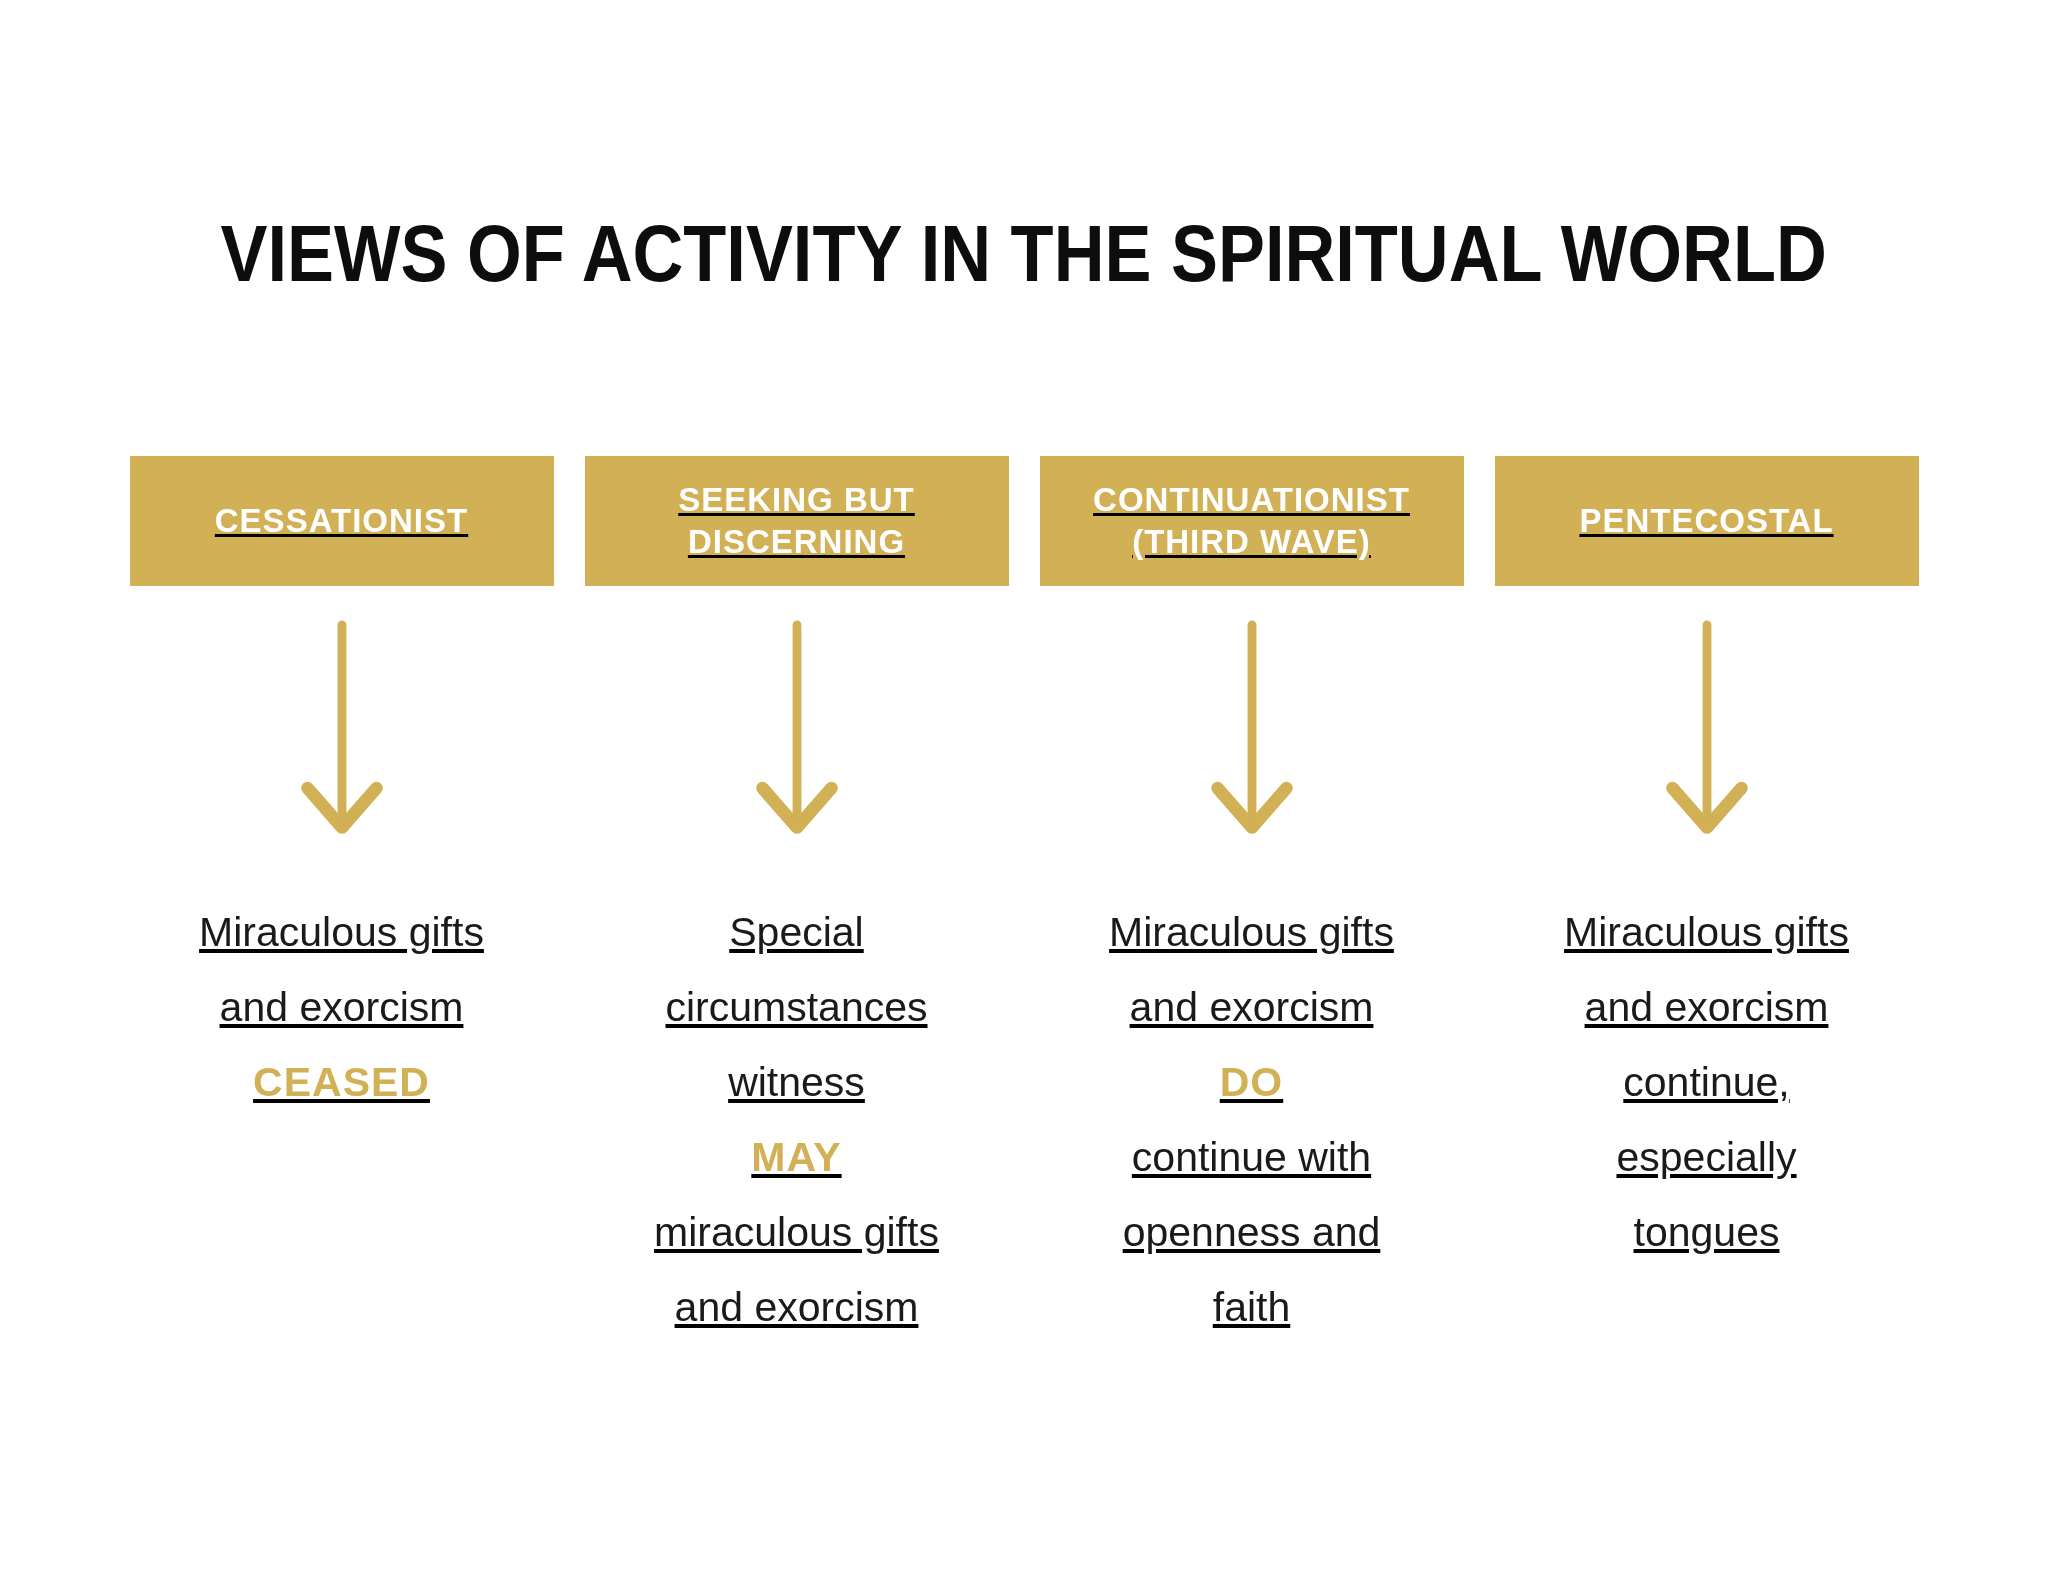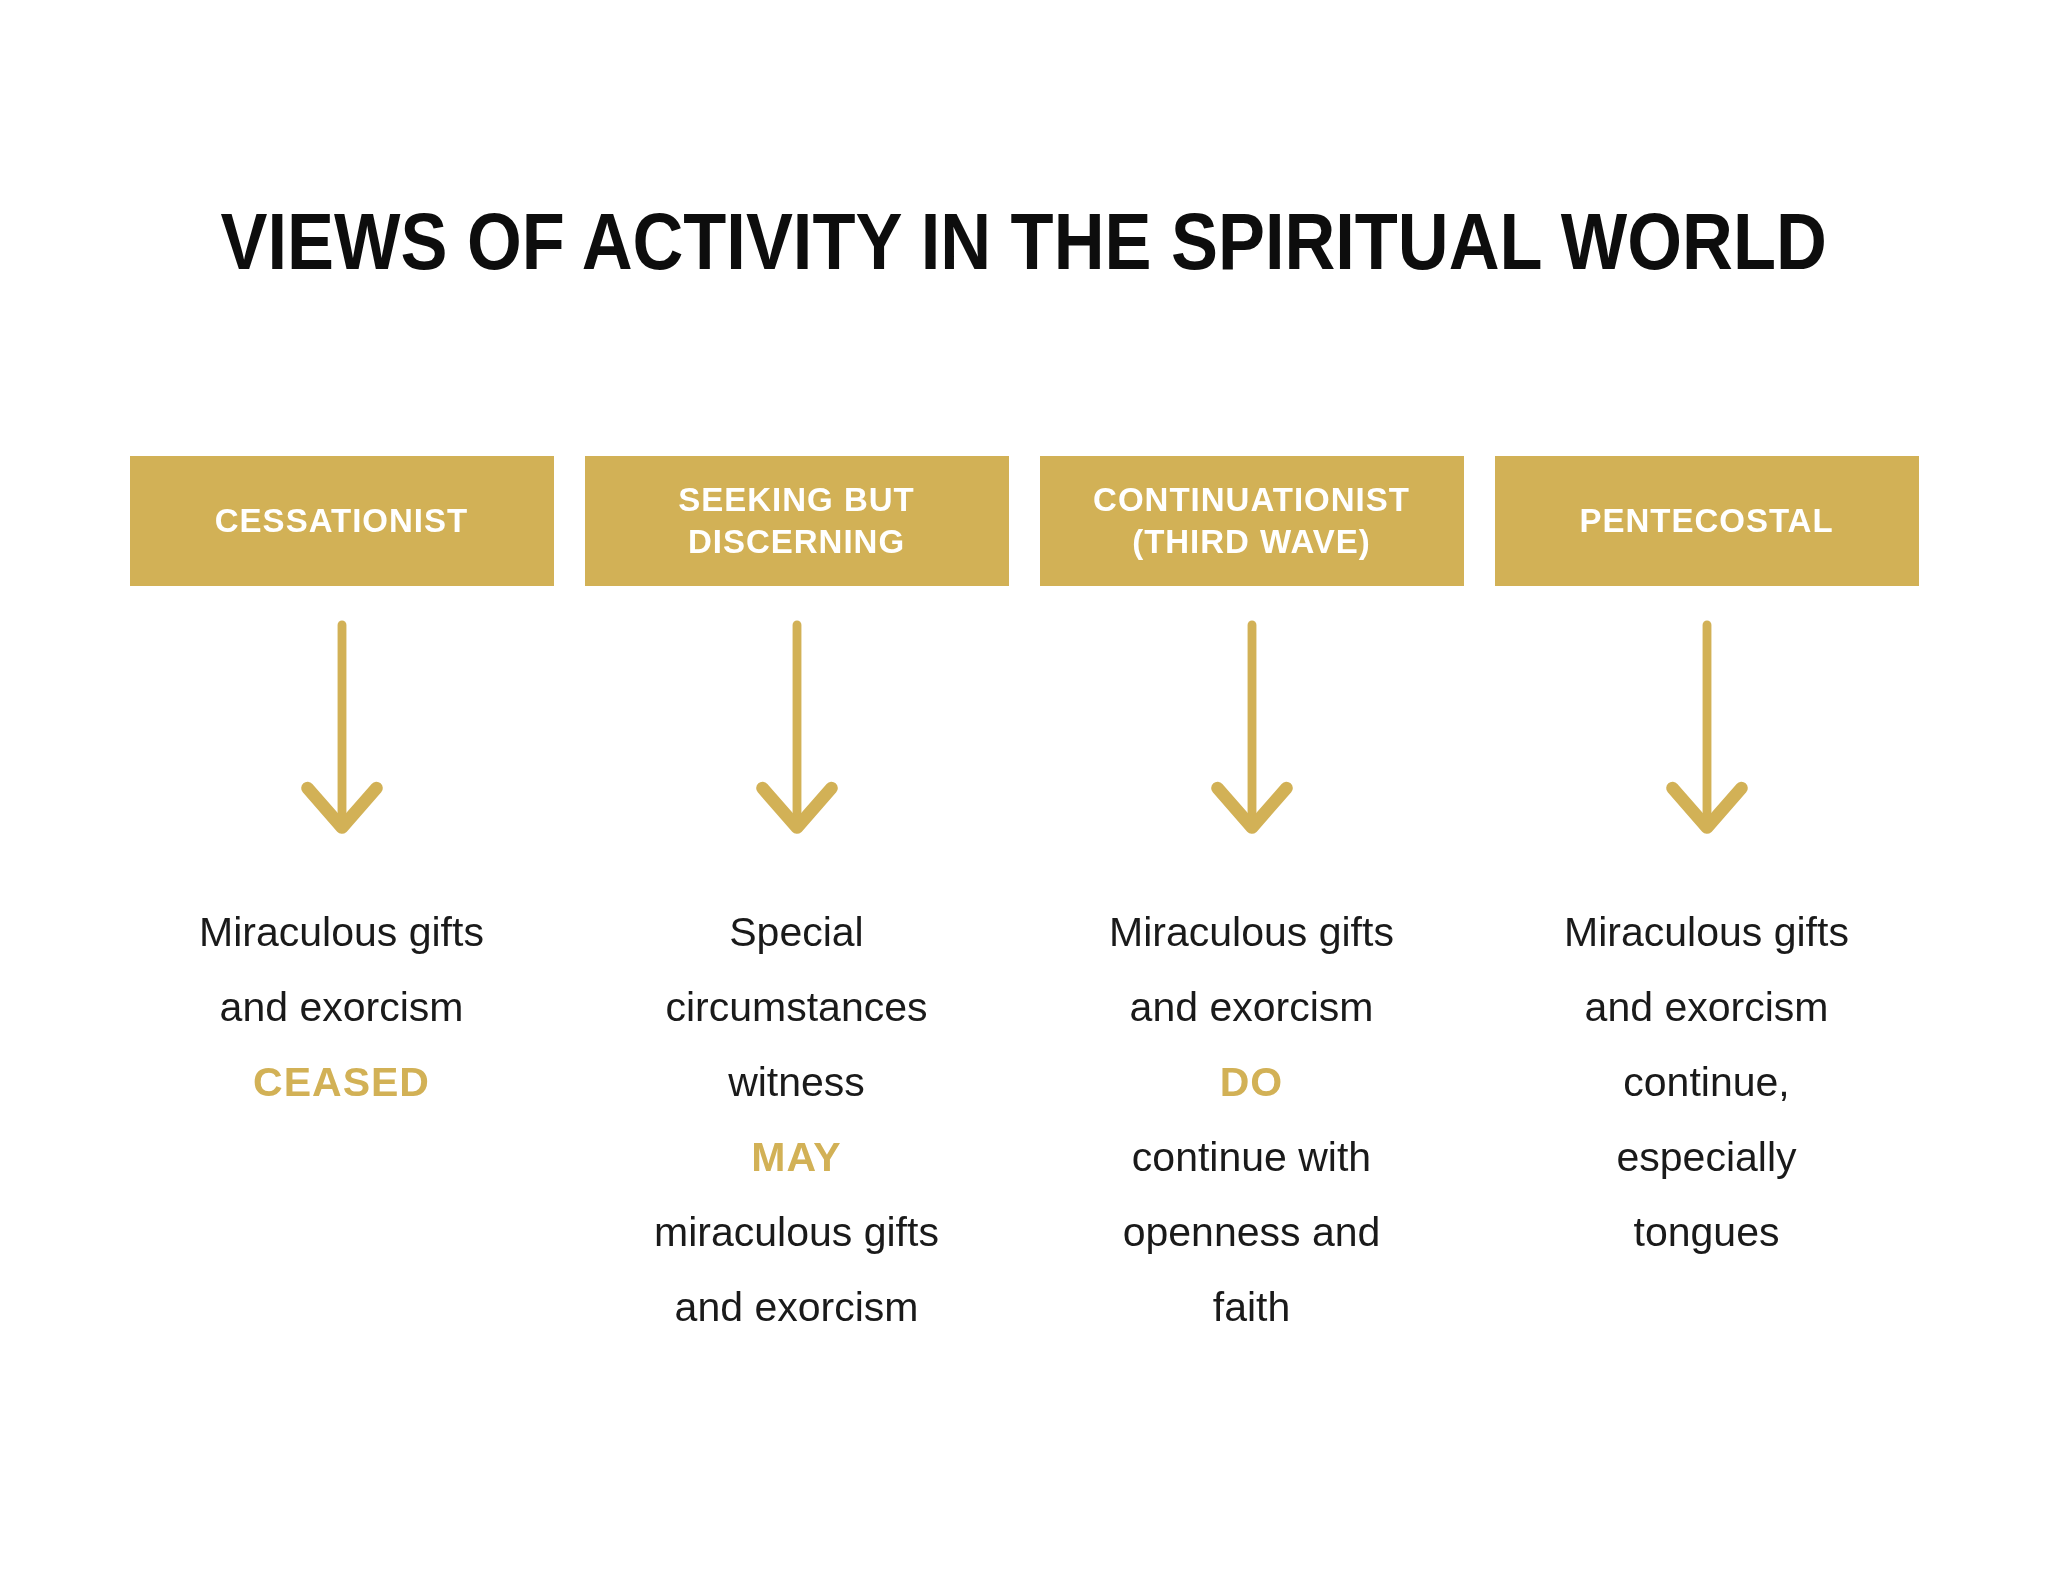--- a/index.html
+++ b/index.html
@@ -14,21 +14,21 @@
   .page {
     position: relative;
     width: 2048px;
     height: 1583px;
     background: var(--bg);
     font-family: "Liberation Sans", sans-serif;
     overflow: hidden;
   }
   .title {
     position: absolute;
-    top: 202px;
+    top: 214px;
     left: 0;
     width: 100%;
     text-align: center;
     color: var(--title-ink);
     font-size: 80px;
     font-weight: 800;
     line-height: 80px;
     white-space: nowrap;
   }
   .title-inner {
@@ -38,20 +38,21 @@
     letter-spacing: 0px;
   }
   .columns {
     position: absolute;
     top: 456px;
     left: 0;
     width: 100%;
     display: flex;
     justify-content: center;
     gap: 31px;
+    text-decoration: underline;
   }
   .column {
     width: 424px;
     display: flex;
     flex-direction: column;
     align-items: center;
   }
   .header-box {
     width: 100%;
     height: 130px;

